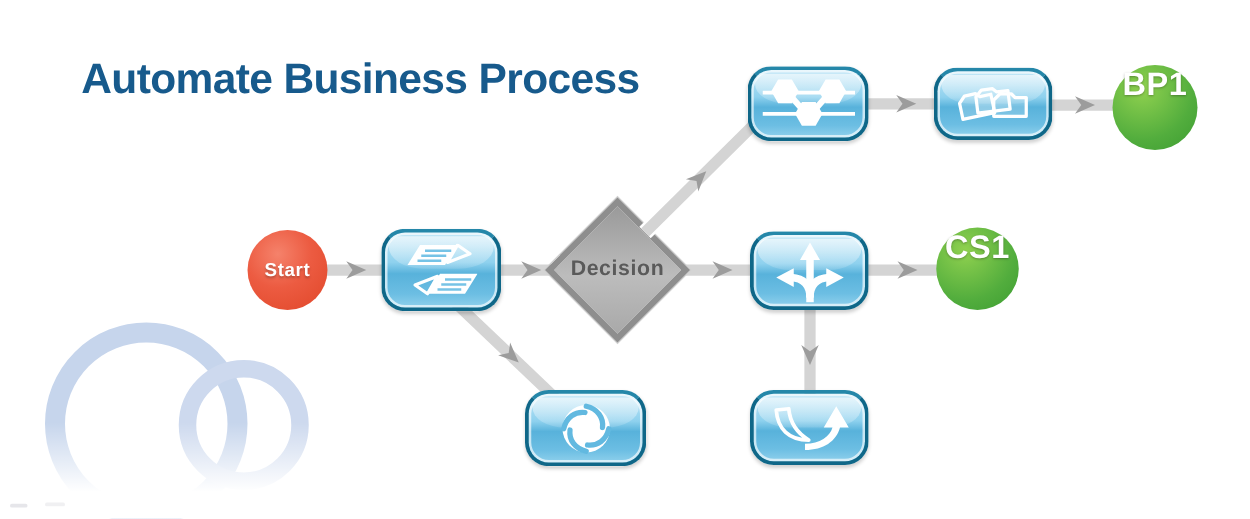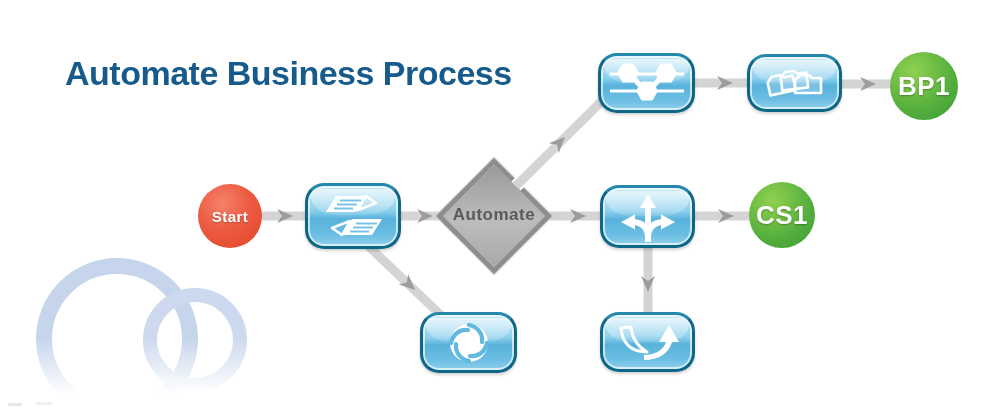--- a/index.html
+++ b/index.html
@@ -2,21 +2,21 @@
 <html><head>
 <meta charset="utf-8">
 <style>
   html,body{margin:0;padding:0;background:#fff;}
   #canvas{
     position:relative;width:1000px;height:415px;background:#fff;overflow:hidden;
     font-family:"Liberation Sans",sans-serif;
   }
   
   .title{
-    position:absolute;left:65px;top:52px;
+    position:absolute;left:65px;top:42px;
     font-size:34px;font-weight:bold;line-height:43px;letter-spacing:-.5px;
     color:#175A8C;
   }
   
   .cloud-circle{position:absolute;border-radius:50%;box-sizing:border-box;background:transparent;}
   .cloud-a{left:36px;top:258px;width:162px;height:162px;border:16px solid #c6d5ec;}
   .cloud-b{left:143px;top:288px;width:104px;height:104px;border:14px solid #cdd9ee;}
   .cloud-fade{position:absolute;left:0;top:338px;width:285px;height:77px;
     background:linear-gradient(180deg,rgba(255,255,255,0) 0%,#fff 72%);}
   .dash{position:absolute;height:3px;border-radius:2px;background:#e6e6ea;}
@@ -45,21 +45,21 @@
   .start-node{
     position:absolute;z-index:4;left:198px;top:184px;width:64px;height:64px;border-radius:50%;
     background:radial-gradient(circle at 38% 30%,#F5826B 0%,#EC5B41 45%,#E04628 100%);
     display:flex;align-items:center;justify-content:center;
     color:#fff;font-weight:bold;font-size:15px;letter-spacing:.5px;
     text-shadow:0 1px 2px rgba(0,0,0,.25);
   }
   .gnode{
     position:absolute;z-index:4;border-radius:50%;
     background:radial-gradient(circle at 35% 28%,#90d14f 0%,#52ad3d 62%,#3c9c31 100%);
-    display:flex;align-items:center;justify-content:center;
+    display:flex;justify-content:center;
     color:#fff;font-weight:bold;font-size:26px;letter-spacing:.5px;
     text-shadow:0 1px 2px rgba(0,0,0,.3);
   }
   .bp1{left:890px;top:52px;width:68px;height:68px;}
   .cs1{left:749px;top:182px;width:66px;height:66px;}
   
   .diamond{
     position:absolute;z-index:2;left:453px;top:175px;width:82px;height:82px;
     box-sizing:border-box;border:5px solid #8E8E8E;
     background:linear-gradient(135deg,#9a9a9a 0%,#bcbcbc 55%,#a9a9a9 100%);
@@ -116,21 +116,21 @@
       <polygon points="-16,-7 0,0 -16,7 -11,0" transform="translate(586,216)"></polygon>
       <polygon points="-16,-7 0,0 -16,7 -11,0" transform="translate(734,216)"></polygon>
       <polygon points="-16,-7 0,0 -16,7 -11,0" transform="translate(733,83)"></polygon>
       <polygon points="-16,-7 0,0 -16,7 -11,0" transform="translate(876,84)"></polygon>
       <polygon points="-16,-7 0,0 -16,7 -11,0" transform="translate(415,290) rotate(43)"></polygon>
       <polygon points="-16,-7 0,0 -16,7 -11,0" transform="translate(648,292) rotate(90)"></polygon>
     </g>
   </svg>
 
   <div class="diamond"></div>
-  <div class="diamond-label">Automate</div>
+  <div class="diamond-label">Decision</div>
 
   <svg class="wires z3" width="1000" height="415" viewBox="0 0 1000 415">
     <path d="M516 186 L618 85" stroke="#ffffff" stroke-width="13" fill="none"></path>
     <path d="M516 186 L618 85" stroke="#D4D4D4" stroke-width="9" fill="none"></path>
     <polygon points="-16,-7 0,0 -16,7 -11,0" transform="translate(565,137) rotate(-45)" fill="#9C9C9C"></polygon>
   </svg>
 
   <div class="start-node">
     <span>Start</span>
   </div>

